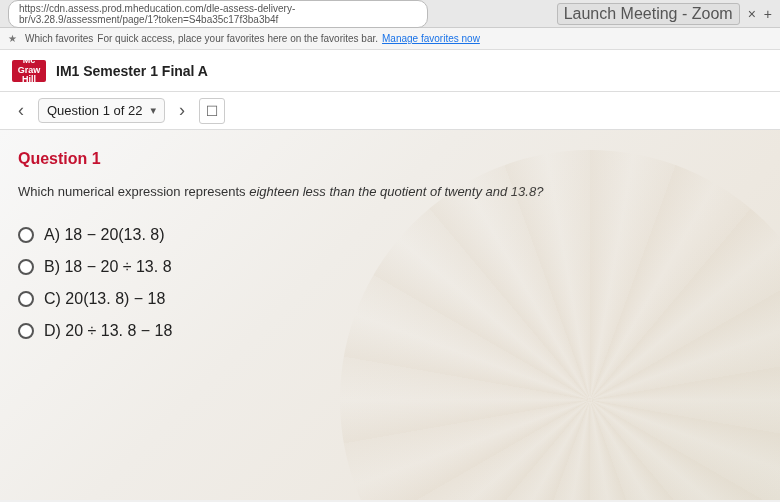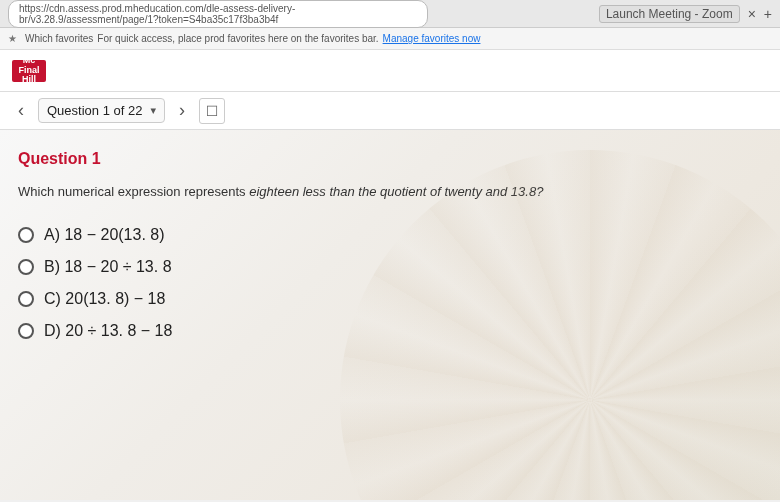--- a/index.html
+++ b/index.html
@@ -44,21 +44,21 @@
       font-size: 10px;
       color: #555;
       flex: 1;
       max-width: 420px;
     }
     .zoom-badge {
       background: #e0e0e0;
       border: 1px solid #bbb;
       border-radius: 3px;
       padding: 1px 6px;
-      font-size: 12px;
+      font-size: 16px;
     }
 
     
     .favorites-bar {
       background: #f5f5f5;
       height: 22px;
       display: flex;
       align-items: center;
       padding: 0 8px;
       border-bottom: 1px solid #ddd;
@@ -235,30 +235,31 @@
   <div class="browser-bar-right">
     <span class="zoom-badge">Launch Meeting - Zoom</span>
     <span style="font-size:14px;cursor:pointer;">×</span>
     <span style="font-size:14px;cursor:pointer;">+</span>
   </div>
 </div>
 
 <div class="favorites-bar">
   <span class="star-icon">★</span>
   <span style="cursor:pointer;">Which favorites</span>
-  <span>For quick access, place prod favorites here on the favorites bar.</span>
+  <span>For quick access, place your favorites here on the favorites bar.</span>
   <span class="manage-link">Manage favorites now</span>
 </div>
 
 <div class="app-header">
   <div class="logo-box">
     <span>Mc</span>
-    <span>Final</span>
+    <span>Graw</span>
     <span>Hill</span>
   </div>
+  <span class="app-title">IM1 Semester 1 Final A</span>
 </div>
 
 <div class="nav-bar">
   <button class="nav-back-btn">
     <span>‹</span>
   </button>
   <div class="question-selector">
     <span>Question 1 of 22</span>
     <span class="dropdown-arrow">▾</span>
   </div>

